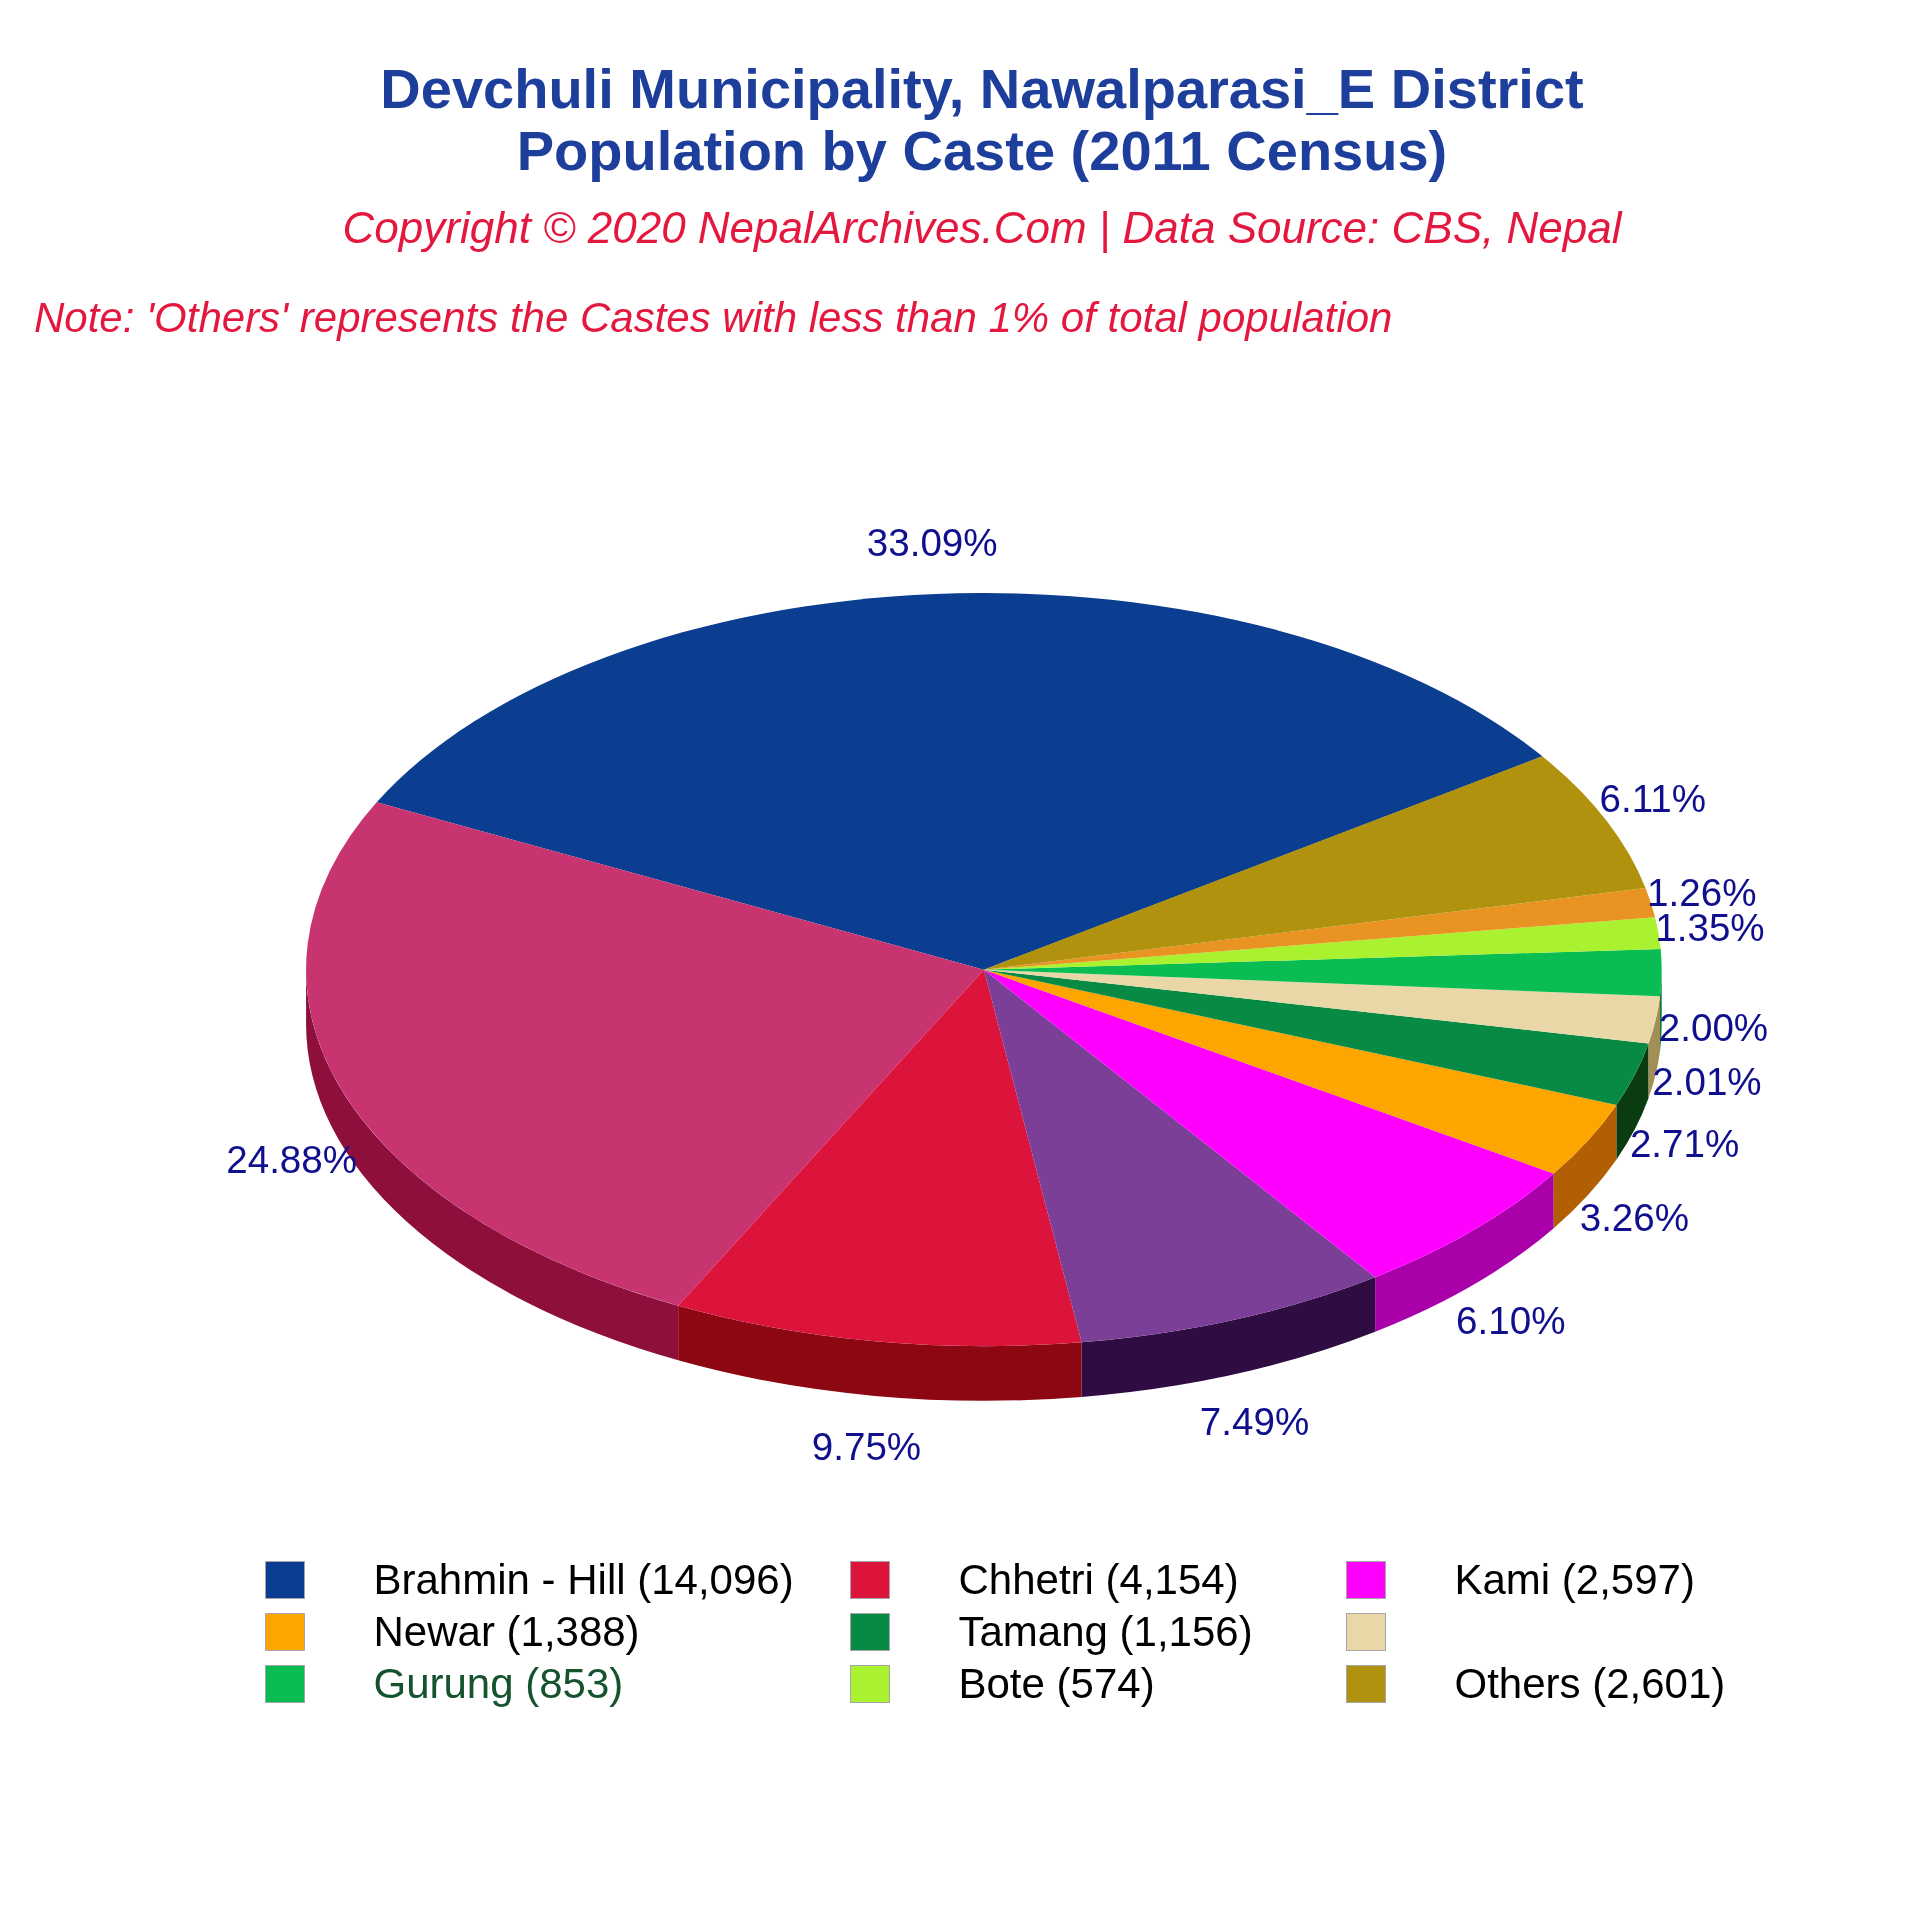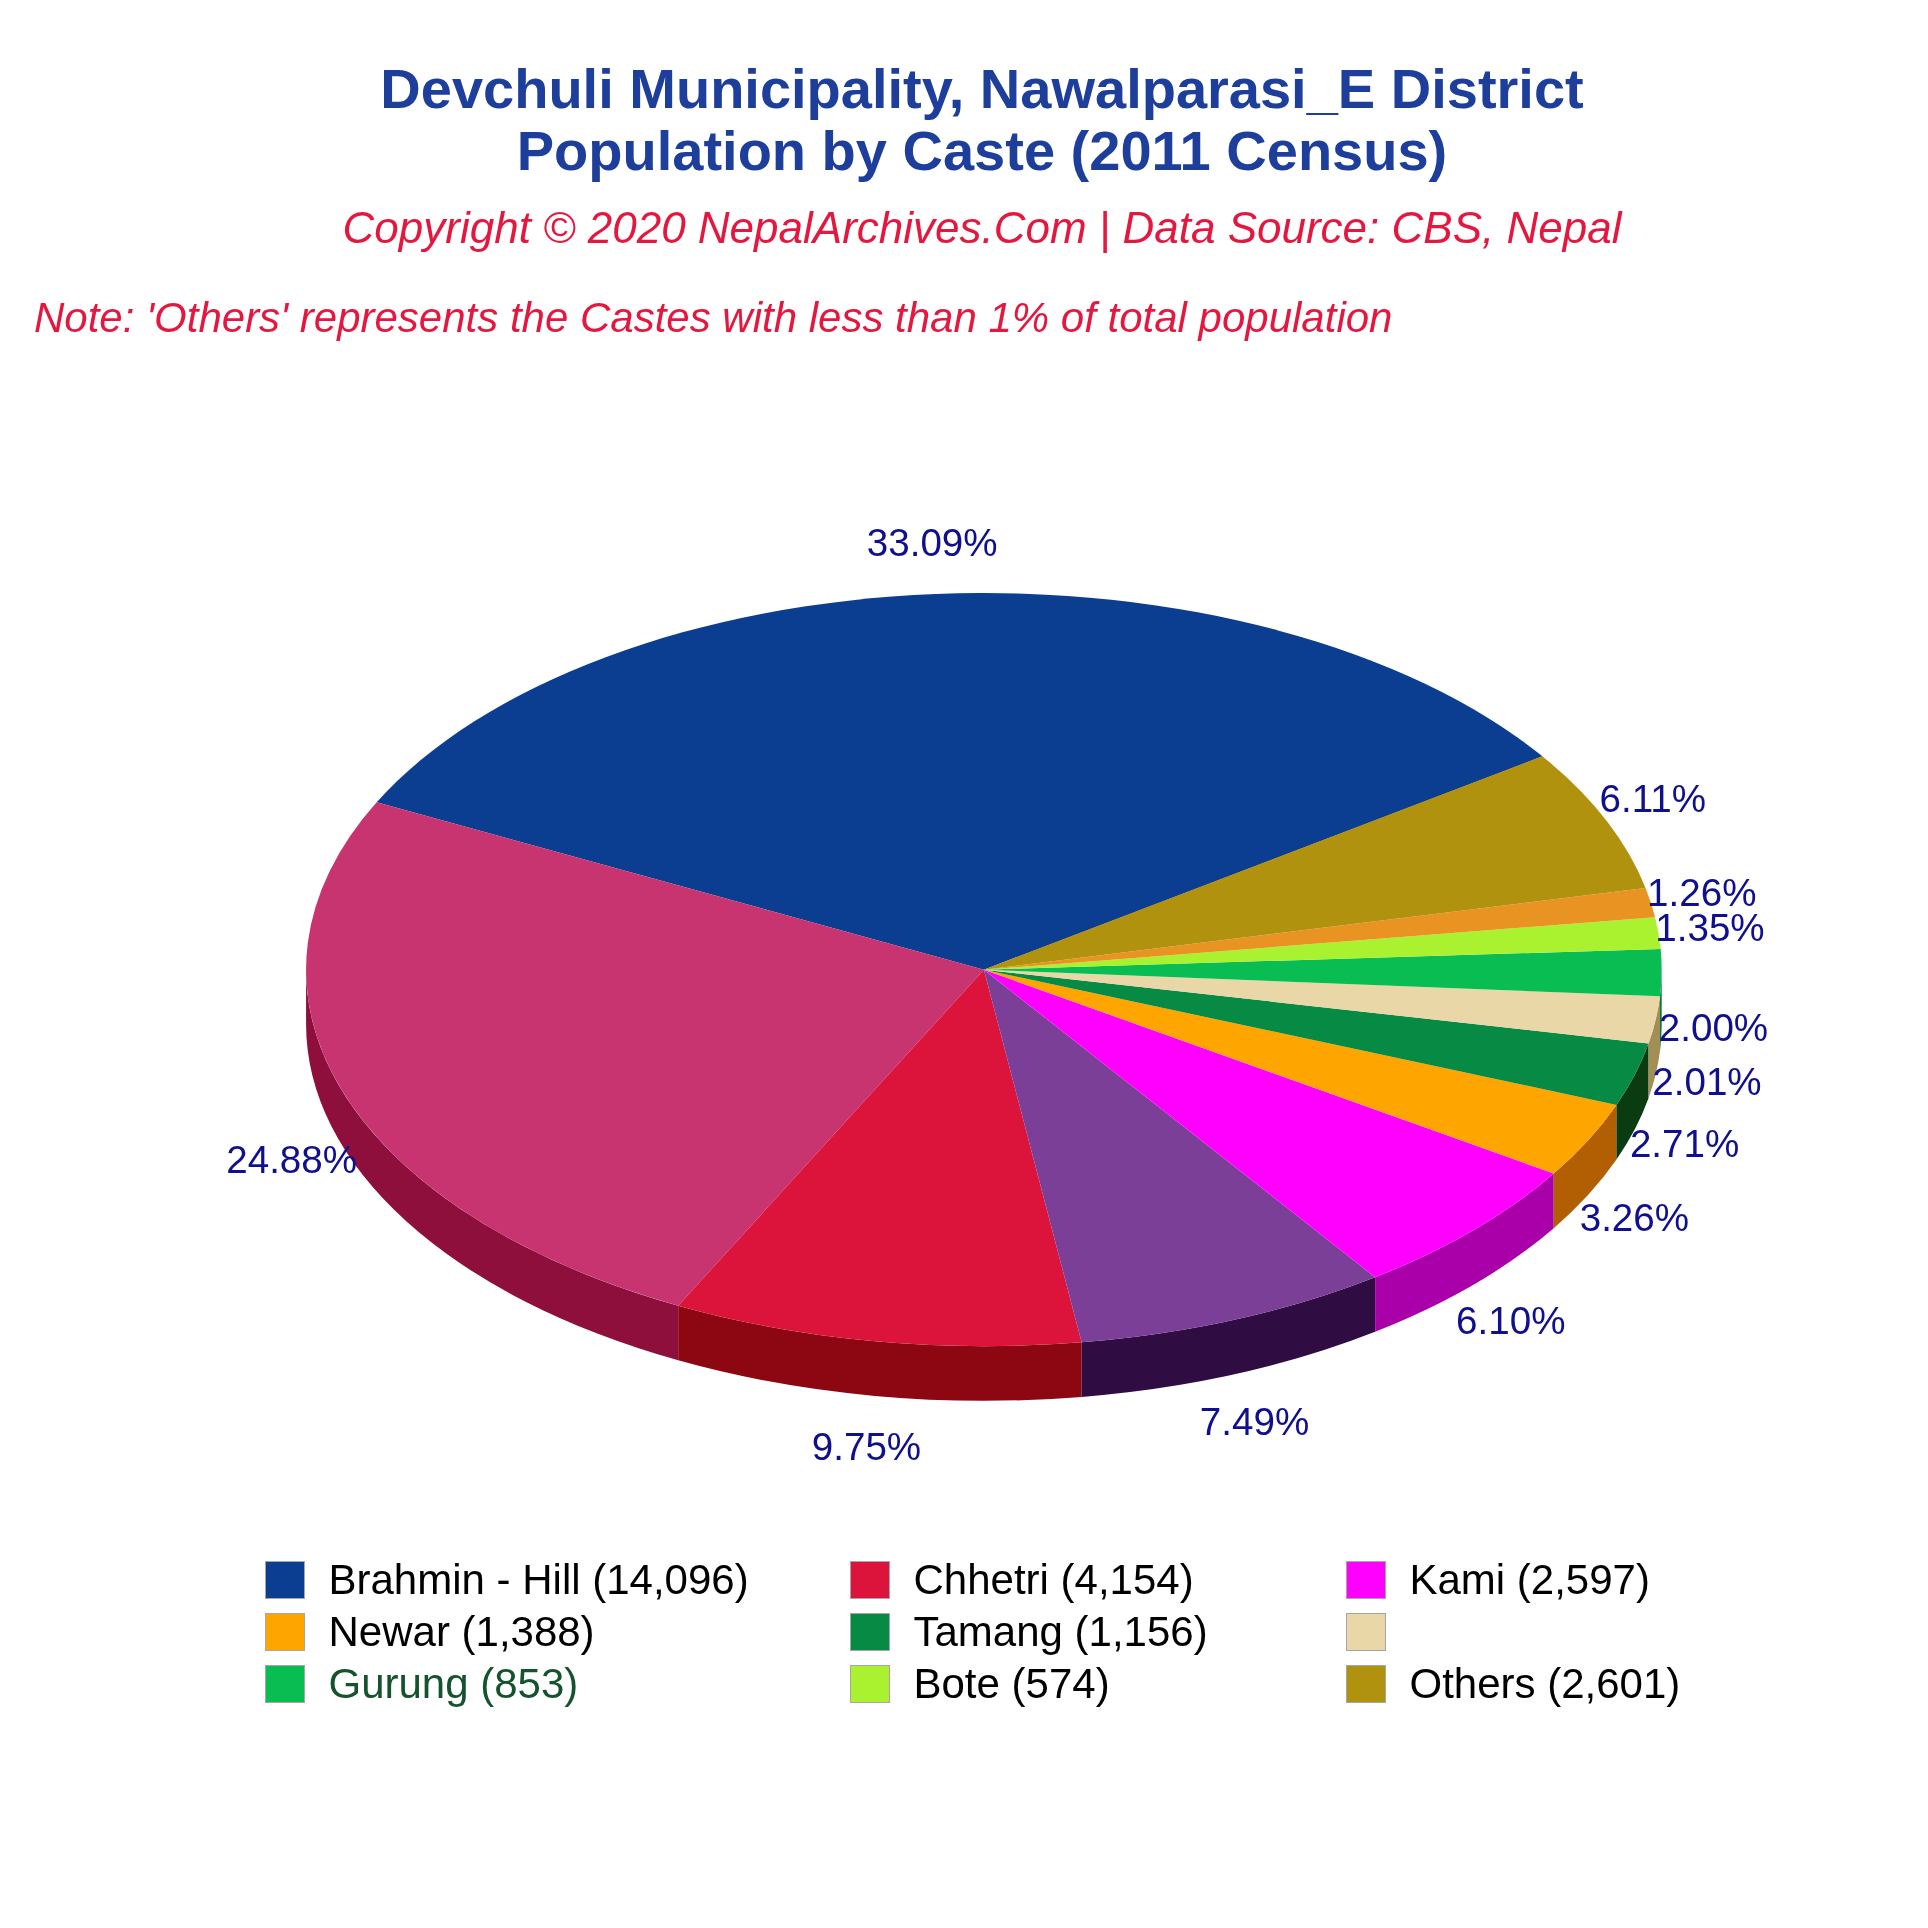--- a/index.html
+++ b/index.html
@@ -10,21 +10,21 @@
   .title-block{position:absolute;top:58px;left:0;width:1928px;text-align:center;font-weight:bold;
     font-size:56px;line-height:62px;letter-spacing:0;}
   .subtitle{position:absolute;top:203px;left:0;width:1928px;text-align:center;
     font-style:italic;font-size:44px;}
   .note{position:absolute;top:294px;left:16px;width:1928px;text-align:left;
     font-style:italic;font-size:42px;}
   #pie-svg{position:absolute;top:0;left:0;}
   .pct-label{font-size:41px;font-family:"Liberation Sans",sans-serif;}
   .legend{position:absolute;top:1554px;left:247px;width:1525px;
     display:grid;grid-template-columns:585px 496px 433px;grid-auto-rows:52px;}
-  .legend-item{display:flex;align-items:center;}
+  .legend-item{display:flex;align-items:center;gap:45px;}
   .swatch{width:38px;height:36px;border:1.9px solid #a6a6a6;margin-right:23.5px;flex:0 0 auto;}
   .legend-label{font-size:42px;color:#000000;white-space:nowrap;}
 </style>
 </head>
 <body>
 
 <div id="page" style="background: rgb(255, 255, 255);">
 
   <div class="title-block" style="color: rgb(29, 62, 155);">
     <div>Devchuli Municipality, Nawalparasi_E District</div>

